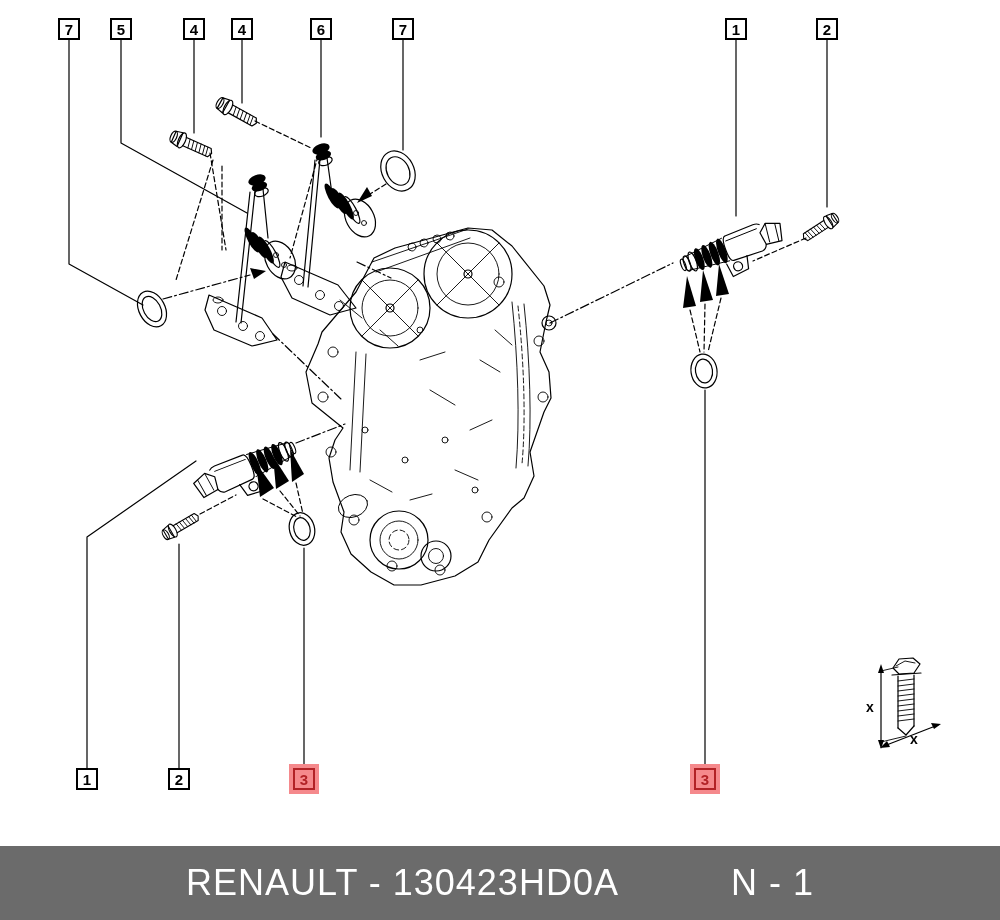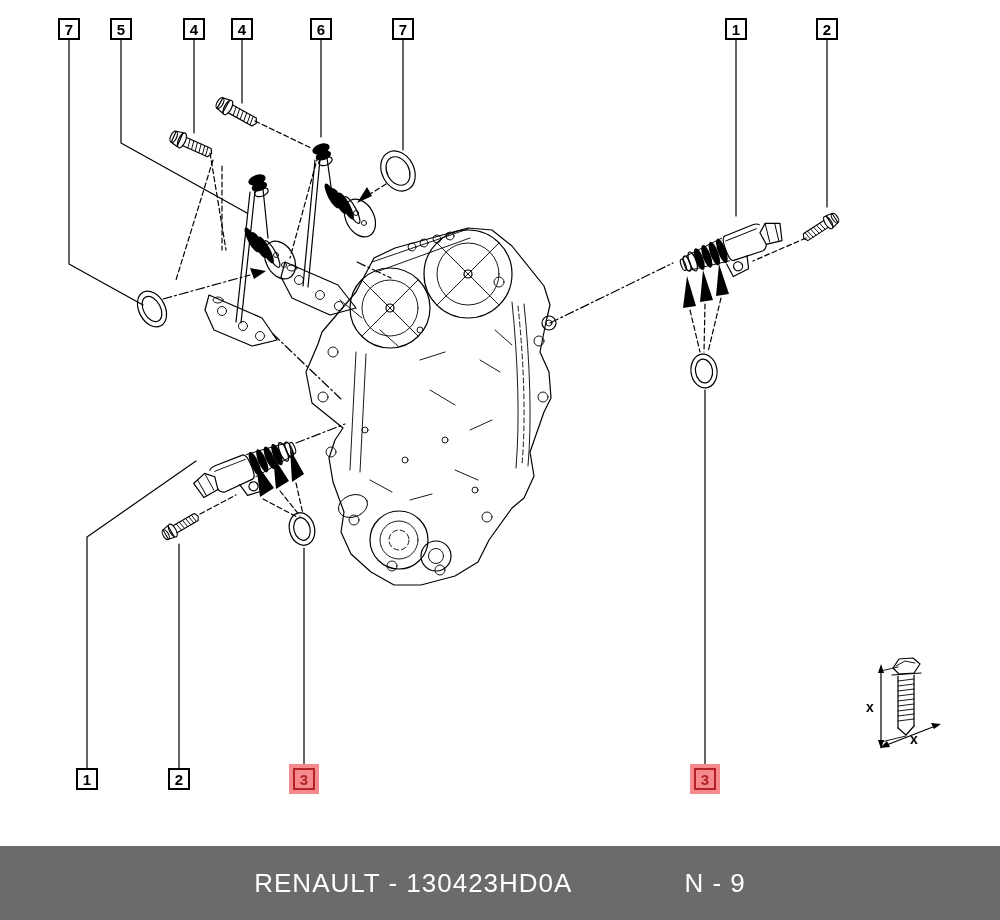--- a/index.html
+++ b/index.html
@@ -29,21 +29,21 @@
   .callout-hl .callout{
     position:static;background:transparent;
     border-color:var(--color-highlight-border,#b22226);
     color:var(--color-highlight-text,#b22226);
   }
   .footer{
     position:absolute;left:0;right:0;top:846px;bottom:0;
     background:var(--color-footer-bg,#6b6b6b);
     color:var(--color-footer-text,#fff);
     display:flex;align-items:center;justify-content:center;gap:112px;
-    font-size:26px;letter-spacing:1px;white-space:pre;z-index:2;
+    font-size:36px;letter-spacing:1px;white-space:pre;z-index:2;
   }
 </style>
 </head>
 <body>
 
 <svg width="1000" height="920" viewBox="0 0 1000 920">
   <defs>
     <g id="bolt-sm">
       <ellipse cx="-8" cy="0" rx="3" ry="6" class="ln"></ellipse>
       <path class="ln" d="M-8,-6 L-1,-7.5 L-1,7.5 L-8,6 Z"></path>
@@ -278,14 +278,14 @@
 <div class="callout" style="left:168px;top:768px">2</div>
 <div class="callout-hl" style="left:289px;top:764px">
   <div class="callout">3</div>
 </div>
 <div class="callout-hl" style="left:690px;top:764px">
   <div class="callout">3</div>
 </div>
 
 <div class="footer">
   <span>RENAULT - 130423HD0A</span>
-  <span>N - 9</span>
+  <span>N - 1</span>
 </div>
 
 </body></html>

